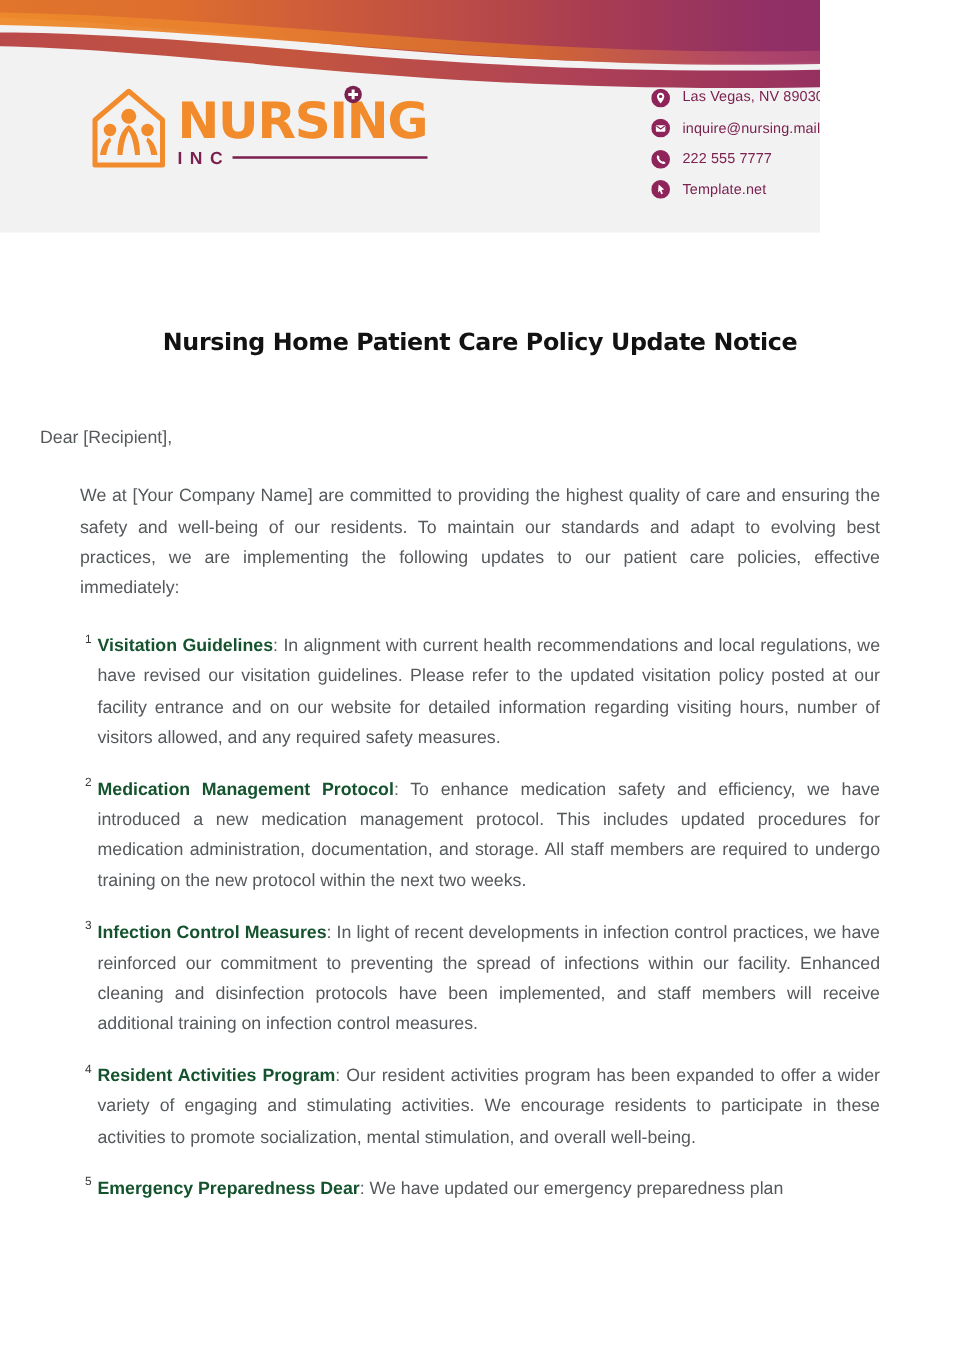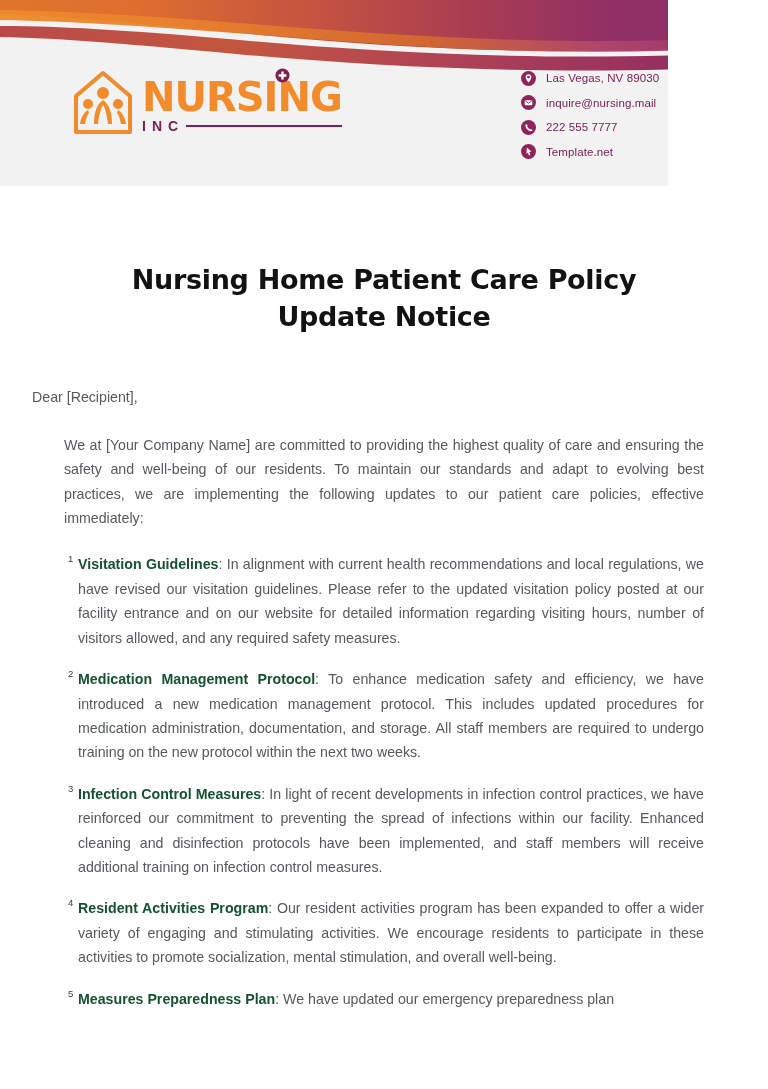--- a/index.html
+++ b/index.html
@@ -16,21 +16,20 @@
     position: relative;
   }
 
   
   .header {
     position: relative;
     width: 656px;
     height: 186px;
     background: #f2f2f2;
     overflow: hidden;
-    padding-left: 12px;
   }
   .header-wave {
     position: absolute;
     top: 0;
     left: 0;
     width: 768px;
     height: 80px;
   }
 
   .header-inner {
@@ -125,21 +124,21 @@
   .doc {
     position: absolute;
     top: 186px;
     left: 0;
     width: 768px;
   }
   .doc-title {
     margin: 76px 84px 0 84px;
     font-family: "DejaVu Sans", sans-serif;
     font-weight: bold;
-    font-size: 27px;
+    font-size: 19px;
     line-height: 1.36;
     color: #121212;
     text-align: center;
     letter-spacing: -0.3px;
   }
   .salutation {
     margin: 52px 64px 0 32px;
     font-size: 14.2px;
     line-height: 1.5;
     color: #55595c;
@@ -297,16 +296,16 @@
 
   <p class="salutation">Dear [Recipient],</p>
 
   <p class="intro">We at [Your Company Name] are committed to providing the highest quality of care and ensuring the safety and well-being of our residents. To maintain our standards and adapt to evolving best practices, we are implementing the following updates to our patient care policies, effective immediately:</p>
 
   <ol class="policy-list" id="policy-list">
       <li class="policy-item"><span class="policy-num">1</span><span class="policy-term">Visitation Guidelines</span><span>: </span><span>In alignment with current health recommendations and local regulations, we have revised our visitation guidelines. Please refer to the updated visitation policy posted at our facility entrance and on our website for detailed information regarding visiting hours, number of visitors allowed, and any required safety measures.</span></li>
       <li class="policy-item"><span class="policy-num">2</span><span class="policy-term">Medication Management Protocol</span><span>: </span><span>To enhance medication safety and efficiency, we have introduced a new medication management protocol. This includes updated procedures for medication administration, documentation, and storage. All staff members are required to undergo training on the new protocol within the next two weeks.</span></li>
       <li class="policy-item"><span class="policy-num">3</span><span class="policy-term">Infection Control Measures</span><span>: </span><span>In light of recent developments in infection control practices, we have reinforced our commitment to preventing the spread of infections within our facility. Enhanced cleaning and disinfection protocols have been implemented, and staff members will receive additional training on infection control measures.</span></li>
       <li class="policy-item"><span class="policy-num">4</span><span class="policy-term">Resident Activities Program</span><span>: </span><span>Our resident activities program has been expanded to offer a wider variety of engaging and stimulating activities. We encourage residents to participate in these activities to promote socialization, mental stimulation, and overall well-being.</span></li>
-      <li class="policy-item"><span class="policy-num">5</span><span class="policy-term">Measures Preparedness Plan</span><span>: </span><span>We have updated our emergency preparedness plan</span></li>
+      <li class="policy-item"><span class="policy-num">5</span><span class="policy-term">Emergency Preparedness Dear</span><span>: </span><span>We have updated our emergency preparedness plan</span></li>
     </ol>
 
 </div>
 
 </body></html>

